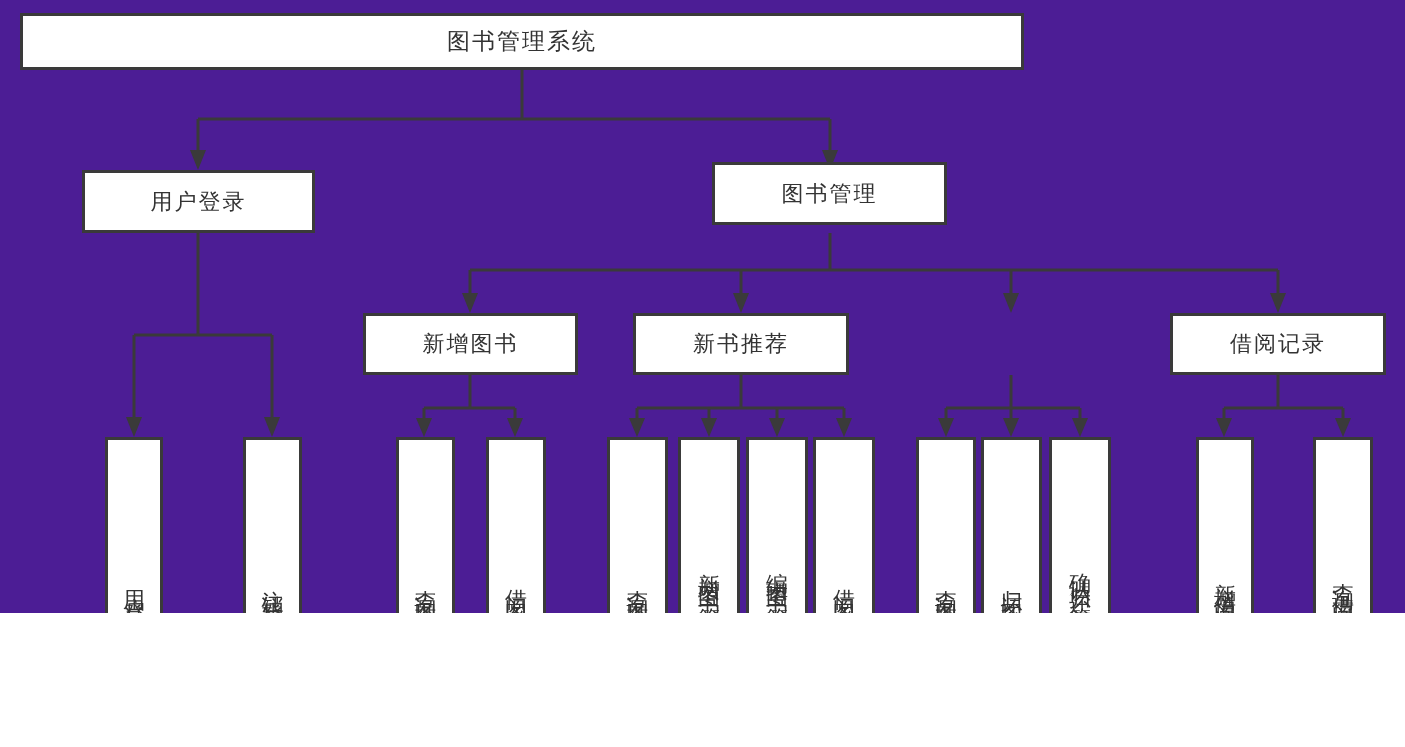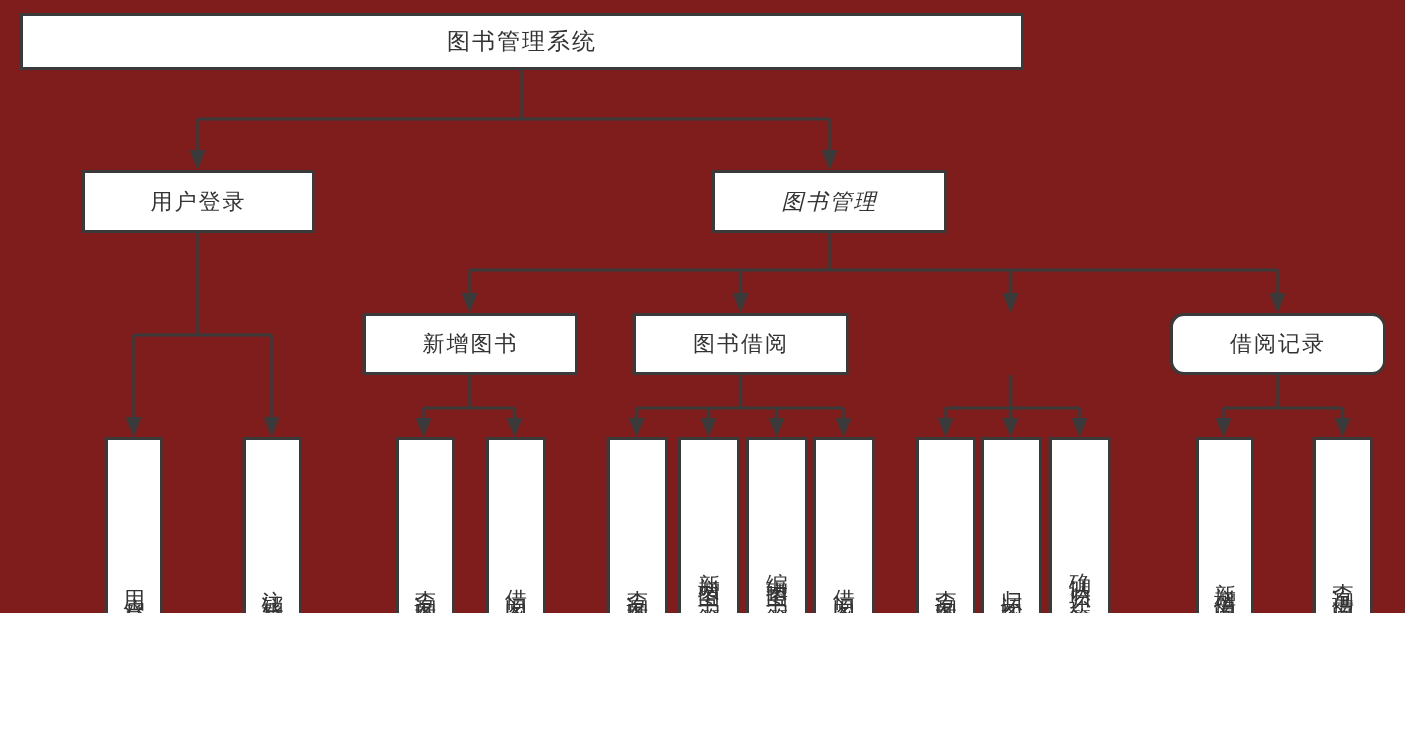--- a/index.html
+++ b/index.html
@@ -1,17 +1,17 @@
 <!DOCTYPE html>
 <html><head>
 <meta charset="utf-8">
 <style>
   html,body{margin:0;padding:0;background:#ffffff;}
   .canvas{
-    position:relative;width:1405px;height:613px;background:#7f1d1d;overflow:hidden;
+    position:relative;width:1405px;height:613px;background:#4c1d95;overflow:hidden;
     font-family:"Liberation Sans","DejaVu Sans",sans-serif;color:#333333;
   }
   .connectors{position:absolute;left:0;top:0;width:1405px;height:747px;}
   .connectors path{stroke:#3a3a3a;stroke-width:3;fill:none;}
   .connectors polygon{fill:#3a3a3a;stroke:none;}
   .node{
     position:absolute;box-sizing:border-box;border:3px solid #3a3a3a;background:#ffffff;
     display:flex;align-items:center;justify-content:center;
     font-size:22px;letter-spacing:2px;white-space:nowrap;color:#333333;
   }
@@ -62,25 +62,25 @@
     <polygon points="1072,418 1088,418 1080,437"></polygon>
 
     <path d="M1278 375 V408 M1224 408 H1343 M1224 408 V421 M1343 408 V421"></path>
     <polygon points="1216,418 1232,418 1224,437"></polygon>
     <polygon points="1335,418 1351,418 1343,437"></polygon>
   </svg>
 
   <div class="node root" style="left:20px;top:13px;width:1004px;height:57px;">图书管理系统</div>
 
   <div class="node" style="left:82px;top:170px;width:233px;height:63px;">用户登录</div>
-  <div class="node" style="left:712px;top:170px;width:235px;height:63px;font-style:italic;">图书管理</div>
+  <div class="node" style="left:712px;top:162px;width:235px;height:63px;">图书管理</div>
 
   <div class="node" style="left:363px;top:313px;width:215px;height:62px;">新增图书</div>
-  <div class="node" style="left:633px;top:313px;width:216px;height:62px;">图书借阅</div>
-  <div class="node" style="left:1170px;top:313px;width:216px;height:62px;border-radius:14px;">借阅记录</div>
+  <div class="node" style="left:633px;top:313px;width:216px;height:62px;">新书推荐</div>
+  <div class="node" style="left:1170px;top:313px;width:216px;height:62px;">借阅记录</div>
 
   <div class="node vnode" style="left:105px;top:437px;width:58px;height:298px;">用户登录</div>
   <div class="node vnode" style="left:243px;top:437px;width:59px;height:298px;">注销登录</div>
 
   <div class="node vnode" style="left:396px;top:437px;width:59px;height:298px;">查询图书</div>
   <div class="node vnode" style="left:486px;top:437px;width:60px;height:298px;">借阅图书</div>
 
   <div class="node vnode" style="left:607px;top:437px;width:61px;height:298px;">查询图书</div>
   <div class="node vnode" style="left:678px;top:437px;width:62px;height:298px;">新增图书（管理员）</div>
   <div class="node vnode" style="left:746px;top:437px;width:62px;height:298px;">编辑图书（管理员）</div>

